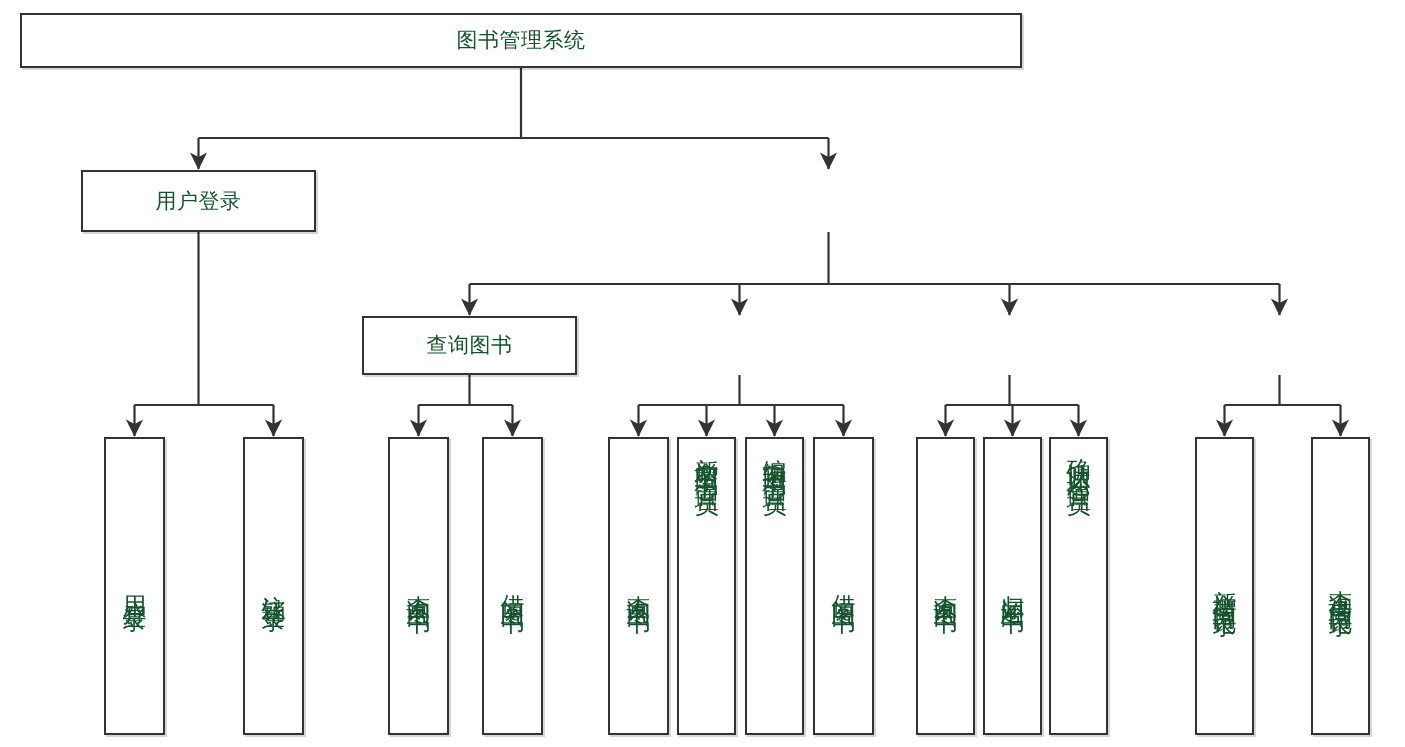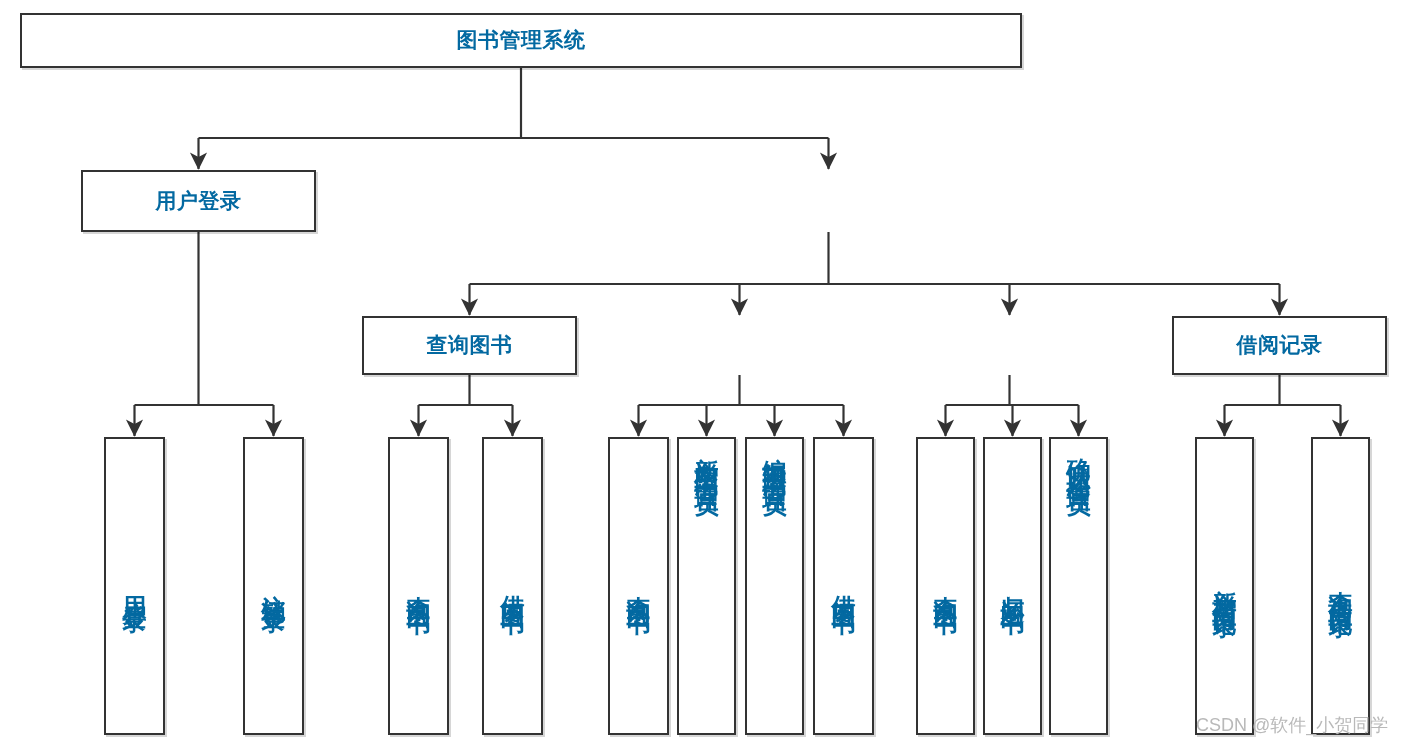--- a/index.html
+++ b/index.html
@@ -29,26 +29,25 @@
     box-sizing: border-box;
     background: #ffffff;
     border: 2px solid #333333;
     box-shadow: 2px 2px 0 rgba(0,0,0,0.16);
     display: flex;
     align-items: center;
     justify-content: center;
     z-index: 3;
   }
   .node-label {
-    color: #0369a1;
+    color: #14532d;
     line-height: 1.18;
     text-align: right;
     white-space: nowrap;
     letter-spacing: 0.5px;
-    font-weight: bold;
   }
   .node.h .node-label {
     font-size: 21px;
   }
   .node.v {
     align-items: flex-start;
     padding-top: 0;
   }
   .node.v .node-label {
     writing-mode: vertical-rl;
@@ -122,23 +121,20 @@
     <span class="node-label">图书管理系统</span>
   </div>
 
   <div class="node h" style="left: 81px; top: 170px; width: 235px; height: 62px;">
     <span class="node-label">用户登录</span>
   </div>
 
   <div class="node h" style="left: 362px; top: 316px; width: 215px; height: 59px;">
     <span class="node-label">查询图书</span>
   </div>
-  <div class="node h" style="left: 1172px; top: 316px; width: 215px; height: 59px;">
-    <span class="node-label">借阅记录</span>
-  </div>
 
   <div class="node v center" style="left: 104px; top: 437px; width: 61px; height: 298px;">
     <span class="node-label">用户登录</span>
   </div>
   <div class="node v center" style="left: 243px; top: 437px; width: 61px; height: 298px;">
     <span class="node-label">注销登录</span>
   </div>
 
   <div class="node v center" style="left: 388px; top: 437px; width: 61px; height: 298px;">
     <span class="node-label">查询图书</span>
@@ -170,15 +166,14 @@
     <span class="node-label">确认归还（管理员）</span>
   </div>
 
   <div class="node v center" style="left: 1195px; top: 437px; width: 59px; height: 298px;">
     <span class="node-label">新增借阅记录</span>
   </div>
   <div class="node v center" style="left: 1311px; top: 437px; width: 59px; height: 298px;">
     <span class="node-label">查询借阅记录</span>
   </div>
 
-  <div class="watermark" style="left:1196px; top:713px;">CSDN @软件_小贺同学</div>
 
 </div>
 
 </body></html>

